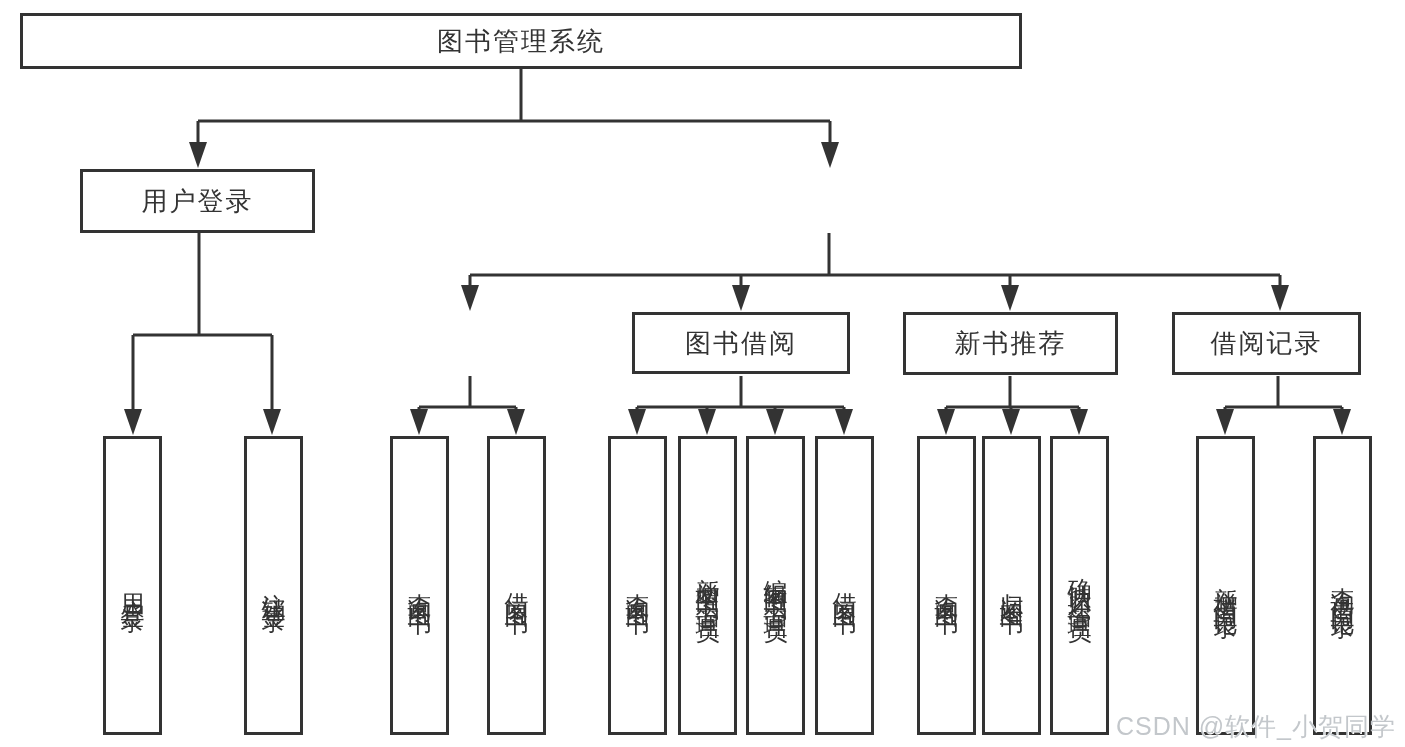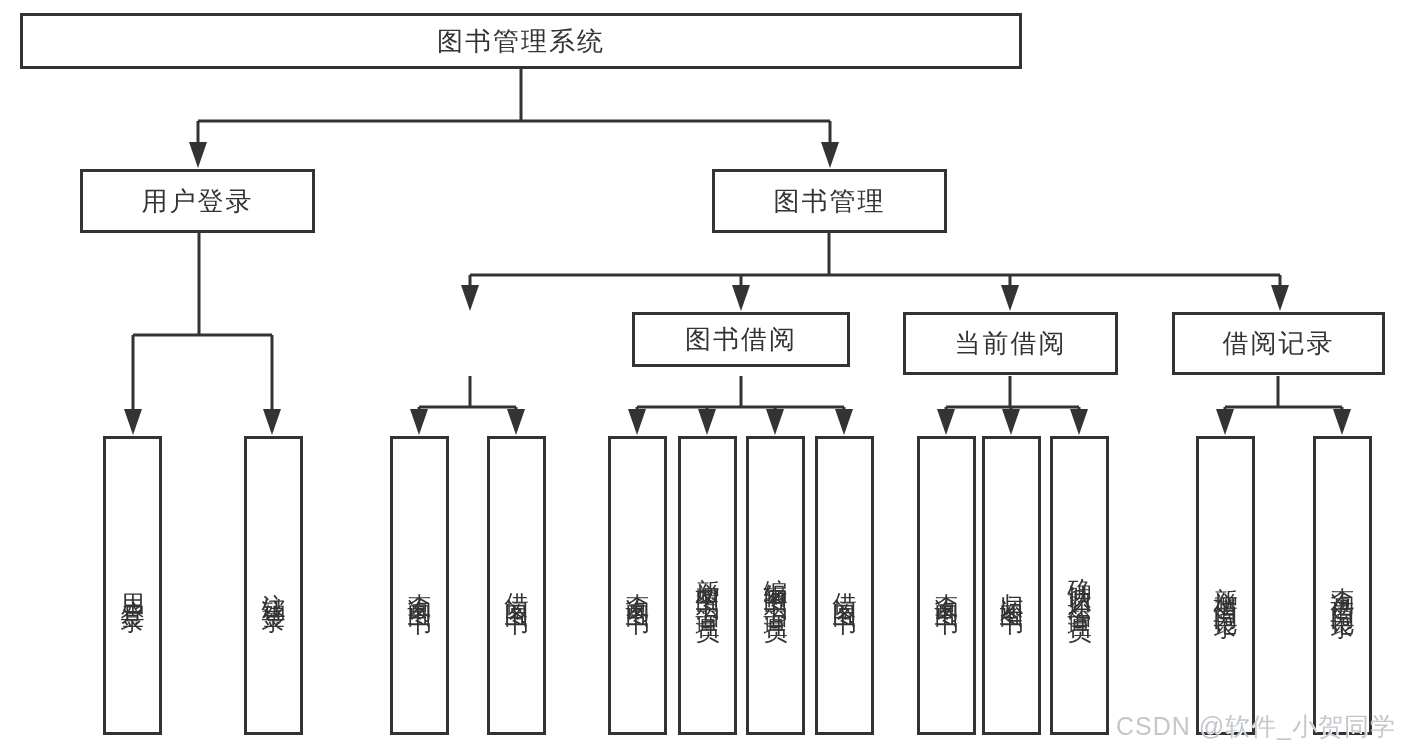--- a/index.html
+++ b/index.html
@@ -101,25 +101,24 @@
     <polygon points="1070,409 1088,409 1079,435"></polygon>
 
     <path d="M1278 376 V407 M1225 407 H1342 M1225 407 V415 M1342 407 V415"></path>
     <polygon points="1216,409 1234,409 1225,435"></polygon>
     <polygon points="1333,409 1351,409 1342,435"></polygon>
   </svg>
 
   <div class="node h root">图书管理系统</div>
 
   <div class="node h lvl" style="left:80px;top:169px;width:235px;">用户登录</div>
-  <div class="node h lvl" style="left:712px;top:169px;width:235px;">图书管理</div>
 
-  <div class="node h lvl" style="left:632px;top:312px;width:218px;height:55px;">图书借阅</div>
-  <div class="node h lvl" style="left:903px;top:312px;width:215px;height:63px;">当前借阅</div>
-  <div class="node h lvl" style="left:1172px;top:312px;width:213px;height:63px;">借阅记录</div>
+  <div class="node h lvl" style="left:632px;top:312px;width:218px;height:62px;">图书借阅</div>
+  <div class="node h lvl" style="left:903px;top:312px;width:215px;height:63px;">新书推荐</div>
+  <div class="node h lvl" style="left:1172px;top:312px;width:189px;height:63px;">借阅记录</div>
 
   <div class="node leaf" style="left:103px;">
     <span class="vtext">用户登录</span>
     </div>
   <div class="node leaf" style="left:244px;">
     <span class="vtext">注销登录</span>
     </div>
   <div class="node leaf" style="left:390px;">
     <span class="vtext">查询图书</span>
     </div>

